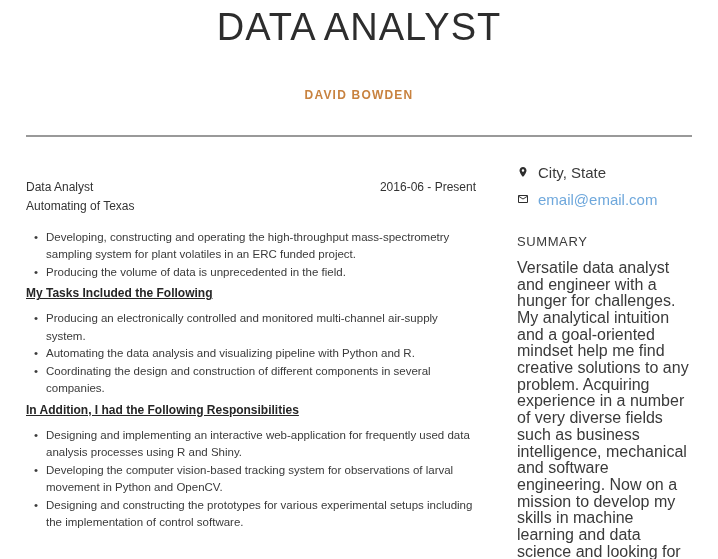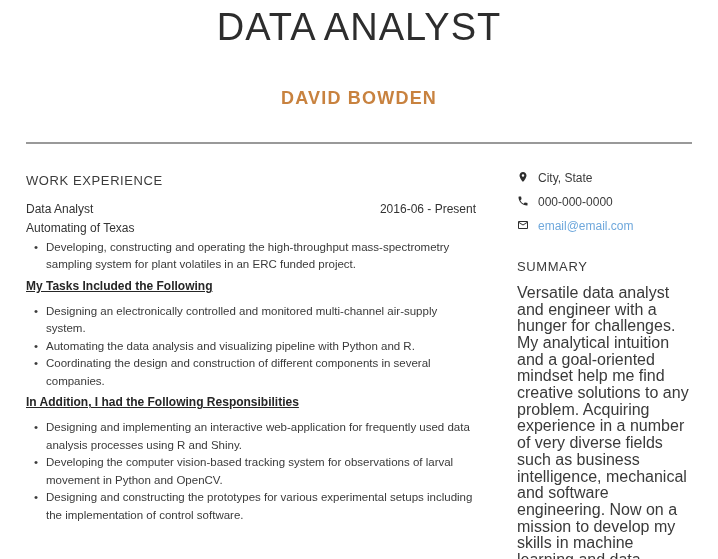--- a/index.html
+++ b/index.html
@@ -18,21 +18,21 @@
   .title {
     padding-top: 7px;
     font-size: 38px;
     font-weight: 400;
     letter-spacing: 1px;
     color: #2d2d2d;
     line-height: 1.1;
   }
   .name {
     margin-top: 39px;
-    font-size: 18px;
+    font-size: 12px;
     font-weight: 700;
     letter-spacing: 1.2px;
     color: #c8823f;
   }
   .divider {
     margin: 33px 26px 0 26px;
     height: 2px;
     background: #999;
   }
 
@@ -60,21 +60,21 @@
     margin-top: 14px;
     font-size: 12px;
     color: #333;
   }
   .job-title { font-weight: 400; }
   .job-dates { font-weight: 400; }
   .job-company { margin-top: 5px; font-size: 12px; color: #333; }
 
   ul.bullets {
     list-style: none;
-    margin-top: 4px;
+    margin-top: 16px;
     margin-bottom: 0;
     padding-left: 20px;
     font-size: 11.5px;
     line-height: 17.5px;
     color: #3a3a3a;
   }
   ul.bullets li { position: relative; }
   ul.bullets li::before {
     content: "\2022";
     position: absolute;
@@ -89,23 +89,23 @@
     font-weight: 700;
     text-decoration: underline;
     color: #262626;
   }
   .subheading + ul.bullets { margin-top: 10px; }
 
   
   .contact { margin-top: -2px; }
   .contact-item {
     display: flex;
-    align-items: flex-start;
+    align-items: center;
     margin-bottom: 10px;
-    font-size: 12px;
+    font-size: 15px;
     color: #3a3a3a;
   }
   .contact-item .ci-icon {
     width: 12px; height: 12px;
     margin-right: 9px;
     flex: 0 0 12px;
     display: inline-flex;
   }
   .contact-item .ci-icon svg { width: 12px; height: 12px; fill: #2e2e2e; }
   .contact-item.email-row { color: #6fa8dc; }
@@ -127,35 +127,35 @@
   <div class="header">
     <div class="title">DATA ANALYST</div>
     <div class="name">DAVID BOWDEN</div>
   </div>
 
   <div class="divider"></div>
 
   <div class="columns">
 
     <div class="col-left">
-      <div class="section-heading">WORK EXPERIENCE</div>
 
       <div class="job-header">
         <span class="job-title">Data Analyst</span>
         <span class="job-dates">2016-06 - Present</span>
       </div>
       <div class="job-company">Automating of Texas</div>
 
       <ul class="bullets">
         <li>Developing, constructing and operating the high-throughput mass-spectrometry sampling system for plant volatiles in an ERC funded project.</li>
+        <li>Producing the volume of data is unprecedented in the field.</li>
       </ul>
 
       <div class="subheading">My Tasks Included the Following</div>
       <ul class="bullets">
-        <li>Designing an electronically controlled and monitored multi-channel air-supply system.</li>
+        <li>Producing an electronically controlled and monitored multi-channel air-supply system.</li>
         <li>Automating the data analysis and visualizing pipeline with Python and R.</li>
         <li>Coordinating the design and construction of different components in several companies.</li>
       </ul>
 
       <div class="subheading">In Addition, I had the Following Responsibilities</div>
       <ul class="bullets">
         <li>Designing and implementing an interactive web-application for frequently used data analysis processes using R and Shiny.</li>
         <li>Developing the computer vision-based tracking system for observations of larval movement in Python and OpenCV.</li>
         <li>Designing and constructing the prototypes for various experimental setups including the implementation of control software.</li>
 
@@ -166,28 +166,20 @@
 
       <div class="contact">
         <div class="contact-item">
           <span class="ci-icon">
             <svg viewBox="0 0 24 24">
                 <path d="M12 2C8.13 2 5 5.13 5 9c0 5.25 7 13 7 13s7-7.75 7-13c0-3.87-3.13-7-7-7zm0 9.5A2.5 2.5 0 1 1 12 6.5a2.5 2.5 0 0 1 0 5z"></path>
               </svg>
           </span>
           <span>City, State</span>
         </div>
-        <div class="contact-item">
-          <span class="ci-icon">
-            <svg viewBox="0 0 24 24">
-                <path d="M6.62 10.79a15.05 15.05 0 0 0 6.59 6.59l2.2-2.2a1 1 0 0 1 1.01-.25c1.12.37 2.33.57 3.58.57a1 1 0 0 1 1 1V20a1 1 0 0 1-1 1C10.61 21 3 13.39 3 4a1 1 0 0 1 1-1h3.5a1 1 0 0 1 1 1c0 1.25.2 2.46.57 3.58a1 1 0 0 1-.25 1.01l-2.2 2.2z"></path>
-              </svg>
-          </span>
-          <span>000-000-0000</span>
-        </div>
         <div class="contact-item email-row">
           <span class="ci-icon">
             <svg viewBox="0 0 24 24">
                 <path d="M20 4H4a2 2 0 0 0-2 2v12a2 2 0 0 0 2 2h16a2 2 0 0 0 2-2V6a2 2 0 0 0-2-2zm0 2v.01L12 11 4 6.01V6h16zM4 18V8.24l8 4.99 8-4.99V18H4z"></path>
               </svg>
           </span>
           <span>email@email.com</span>
         </div>
       </div>
 

